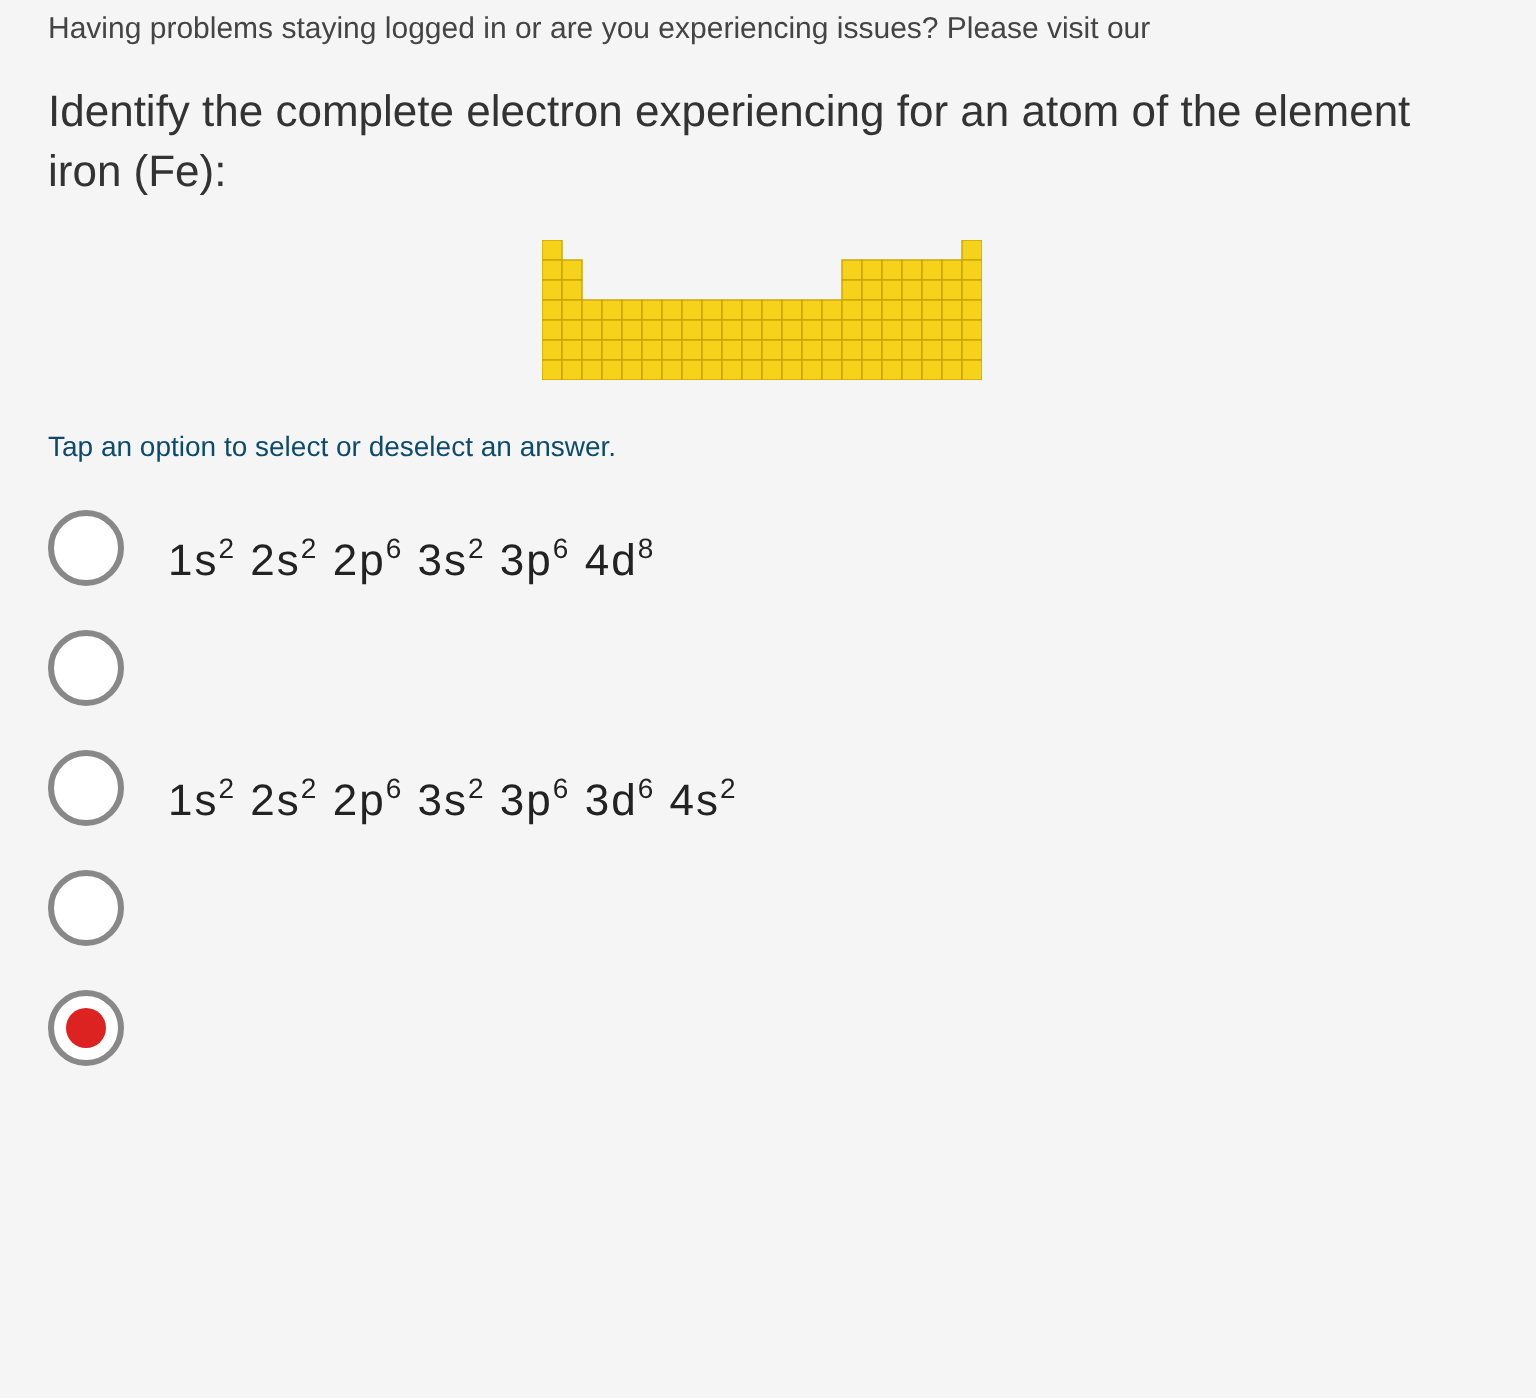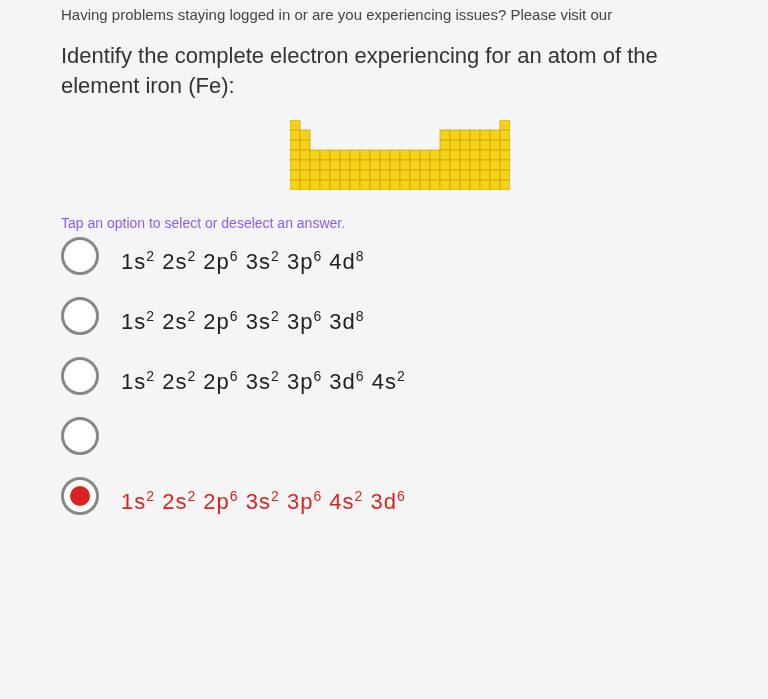--- a/index.html
+++ b/index.html
@@ -5,21 +5,21 @@
     * { box-sizing: border-box; margin: 0; padding: 0; }
     body {
       font-family: Arial, Helvetica, sans-serif;
       background: #f5f5f5;
       width: 768px;
       height: 699px;
       overflow: hidden;
       color: #333;
     }
     .container {
-      padding: 0 30px 20px 61px;
+      padding: 0 30px 20px 24px;
     }
     .banner {
       font-size: 15px;
       color: #444;
       padding: 6px 0 18px 0;
       white-space: nowrap;
     }
     .question {
       font-size: 22px;
       color: #333;
@@ -31,22 +31,22 @@
       font-weight: 400;
     }
     .ptable {
       display: flex;
       justify-content: center;
       margin: 10px 0 25px 0;
     }
     .ptable svg { display: block; }
     .instruction {
       font-size: 14px;
-      color: #8b5cf6;
-      margin-bottom: 6px;
+      color: #0c4a6e;
+      margin-bottom: 24px;
     }
     .options { }
     .option {
       display: flex;
       align-items: flex-end;
       gap: 22px;
       margin-bottom: 22px;
       cursor: pointer;
     }
     .radio {
@@ -215,28 +215,26 @@
 
   <div class="instruction">Tap an option to select or deselect an answer.</div>
 
   <div class="options" id="options">
       <div class="option">
         <div class="radio"></div>
         <div class="config"><span>1s</span><sup>2</sup> <span>2s</span><sup>2</sup> <span>2p</span><sup>6</sup> <span>3s</span><sup>2</sup> <span>3p</span><sup>6</sup> <span>4d</span><sup>8</sup> </div>
       </div>
       <div class="option">
         <div class="radio"></div>
-        <div class="config"><span>1s</span><sup>2</sup> <span>2s</span><sup>2</sup> <span>2p</span><sup>6</sup> <span>3s</span><sup>2</sup> <span>3p</span><sup>6</sup> <span>3d</span><sup>8</sup> </div>
       </div>
       <div class="option">
         <div class="radio"></div>
         <div class="config"><span>1s</span><sup>2</sup> <span>2s</span><sup>2</sup> <span>2p</span><sup>6</sup> <span>3s</span><sup>2</sup> <span>3p</span><sup>6</sup> <span>3d</span><sup>6</sup> <span>4s</span><sup>2</sup> </div>
       </div>
       <div class="option">
         <div class="radio"></div>
       </div>
       <div class="option">
         <div class="radio selected"></div>
-        <div class="config selected"><span>1s</span><sup>2</sup> <span>2s</span><sup>2</sup> <span>2p</span><sup>6</sup> <span>3s</span><sup>2</sup> <span>3p</span><sup>6</sup> <span>4s</span><sup>2</sup> <span>3d</span><sup>6</sup> </div>
       </div>
     </div>
 
 </div>
 
 </body></html>

